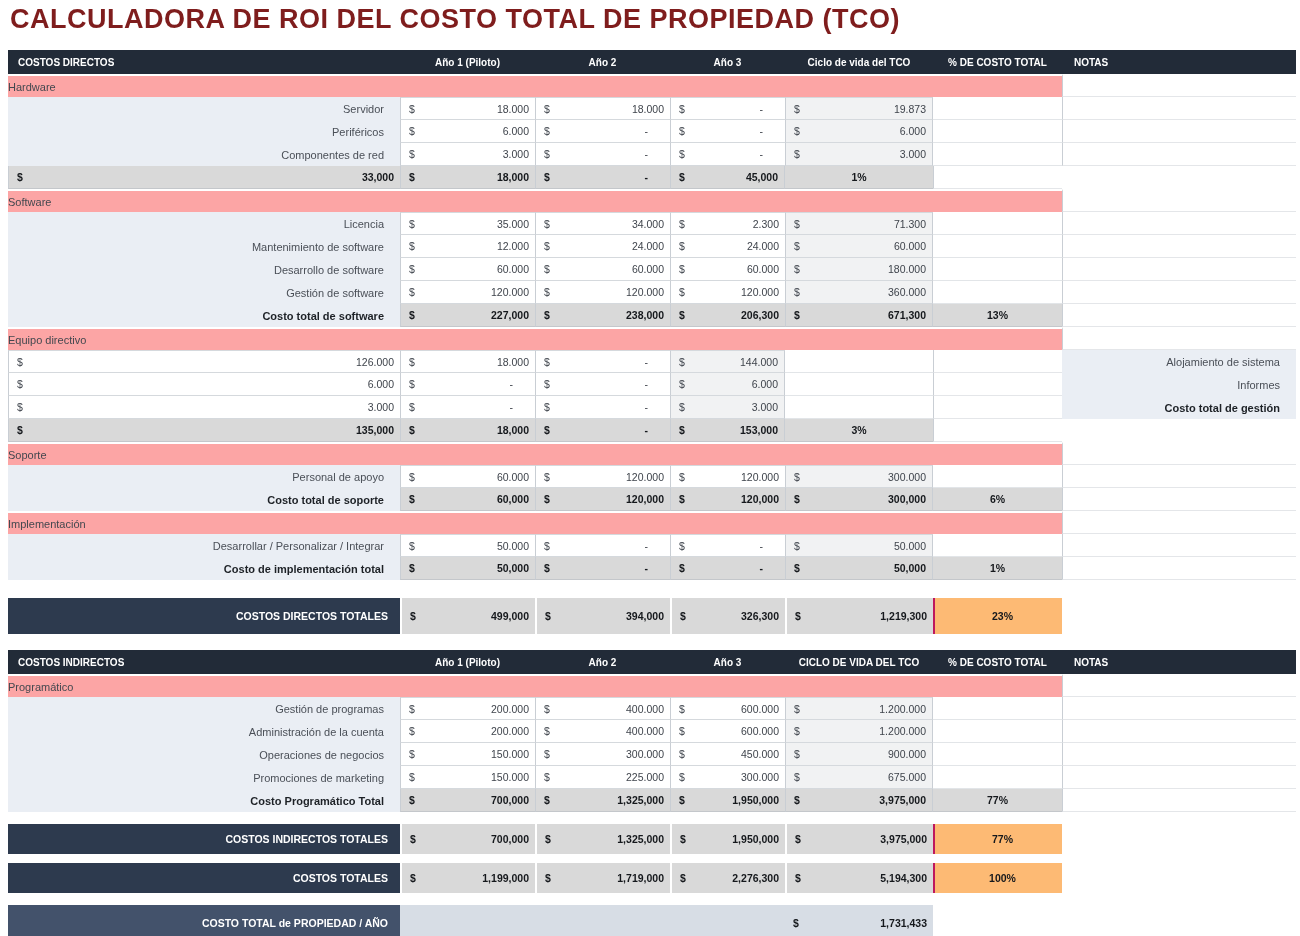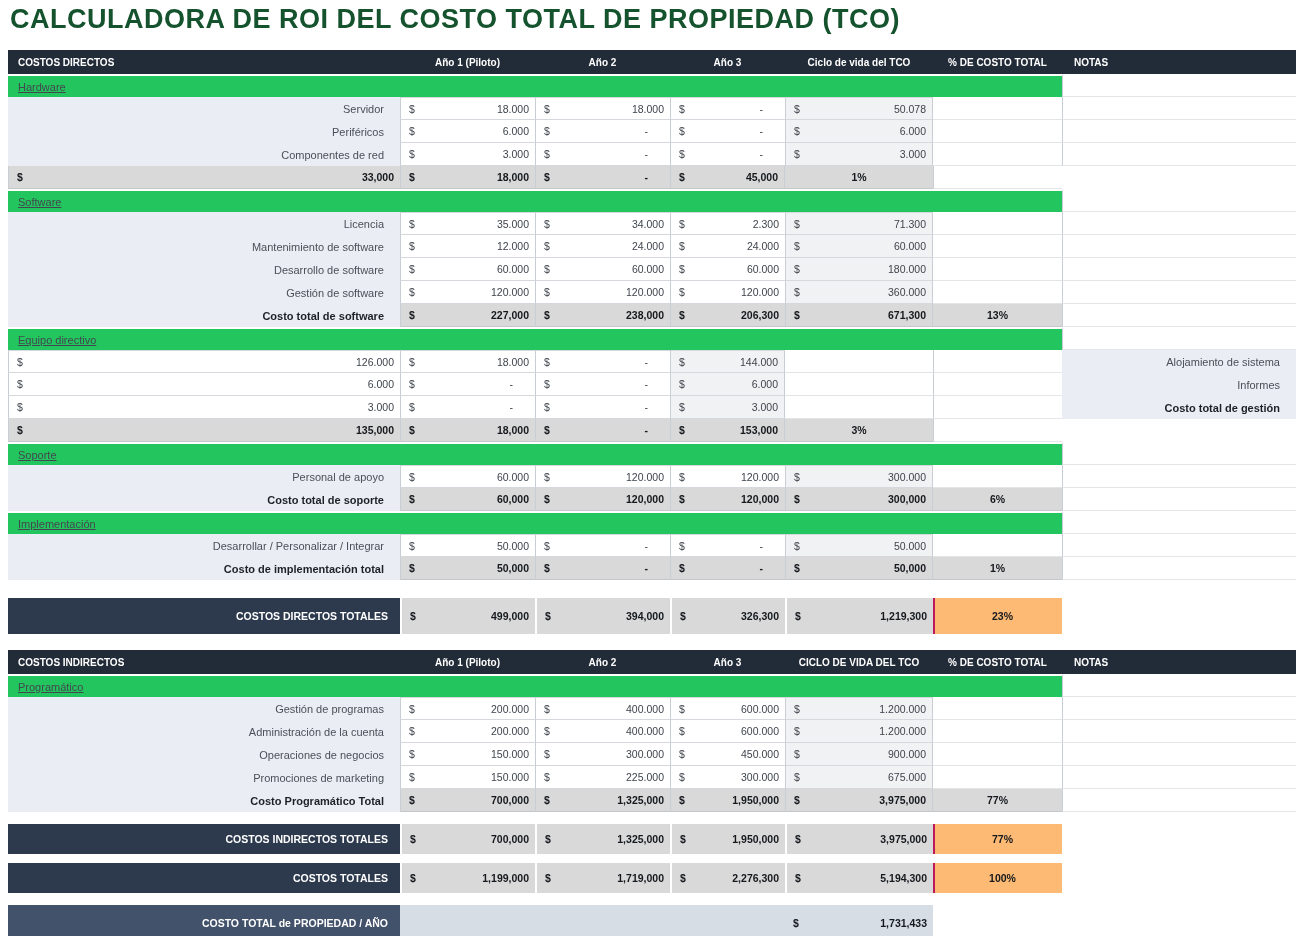--- a/index.html
+++ b/index.html
@@ -1,28 +1,28 @@
 <!DOCTYPE html>
 <html><head>
 <meta charset="utf-8">
 <style>
   html,body{margin:0;padding:0;background:#fff;width:1300px;height:936px;overflow:hidden;
     font-family:"Liberation Sans","DejaVu Sans",sans-serif;}
   #app{position:relative;width:1300px;height:936px;}
-  .title{position:absolute;left:10px;top:4px;font-size:27px;font-weight:bold;color:#14532d;letter-spacing:.5px;white-space:nowrap;}
+  .title{position:absolute;left:10px;top:4px;font-size:27px;font-weight:bold;color:#7f1d1d;letter-spacing:.5px;white-space:nowrap;}
   .sheet{position:absolute;left:8px;top:50px;width:1288px;}
   .grid{display:grid;grid-template-columns:392px 135px 135px 115px 148px 129px 234px;}
   .cell{box-sizing:border-box;display:flex;align-items:center;font-size:11px;color:#3f444c;overflow:hidden;white-space:nowrap;}
   
   .h{height:24px;background:#222b38;color:#fff;font-weight:bold;font-size:10px;}
   .hlabel{padding-left:10px;}
   .hcol{justify-content:center;}
   .hnotes{justify-content:flex-start;padding-left:12px;}
   
-  .band{height:23px;background:#22c55e;padding-left:10px;color:#43484f;border-top:2px solid #fff;grid-column:1/7;text-decoration:underline;}
+  .band{height:23px;background:#fca5a5;color:#43484f;border-top:2px solid #fff;grid-column:1/7;}
   .bandnotes{border-top:2px solid #fff;}
   
   .rlabel{height:23px;background:#eaeef4;justify-content:flex-end;padding-right:16px;color:#4a4f57;}
   .rlabel.bold{font-weight:bold;color:#1d2126;}
   .money{height:23px;background:#fff;border-left:1px solid #c9ced4;border-bottom:1px solid #d5d9dd;justify-content:space-between;padding:0 6px 0 8px;font-size:10.5px;color:#3f444c;}
   .money.tco{background:#f1f2f3;border-right:1px solid #c9ced4;}
   .money .val.dash{padding-right:16px;}
   .row-top{border-top:1px solid #d5d9dd;}
   .pct{height:23px;background:#fff;border-bottom:1px solid #e2e5e8;justify-content:center;font-size:10.5px;}
   .notes{height:23px;background:#fff;border-left:1px solid #c9ced4;border-bottom:1px solid #e4e6e9;}
@@ -66,21 +66,21 @@
         <div class="cell money row-top">
           <div class="cur">$</div>
           <div class="val">18.000</div>
         </div>
         <div class="cell money row-top">
           <div class="cur">$</div>
           <div class="val dash">-</div>
         </div>
         <div class="cell money tco row-top">
           <div class="cur">$</div>
-          <div class="val">50.078</div>
+          <div class="val">19.873</div>
         </div>
         <div class="cell pct"></div>
         <div class="cell notes"></div>
         <div class="cell rlabel">Periféricos</div>
         <div class="cell money">
           <div class="cur">$</div>
           <div class="val">6.000</div>
         </div>
         <div class="cell money">
           <div class="cur">$</div>

